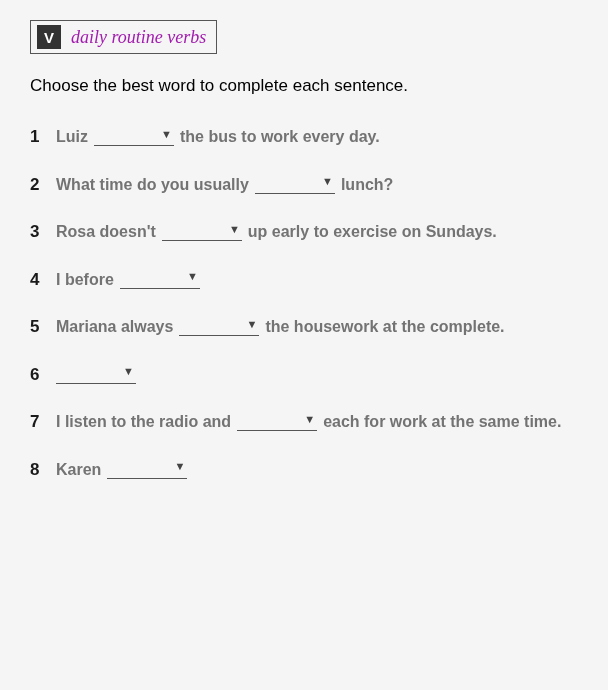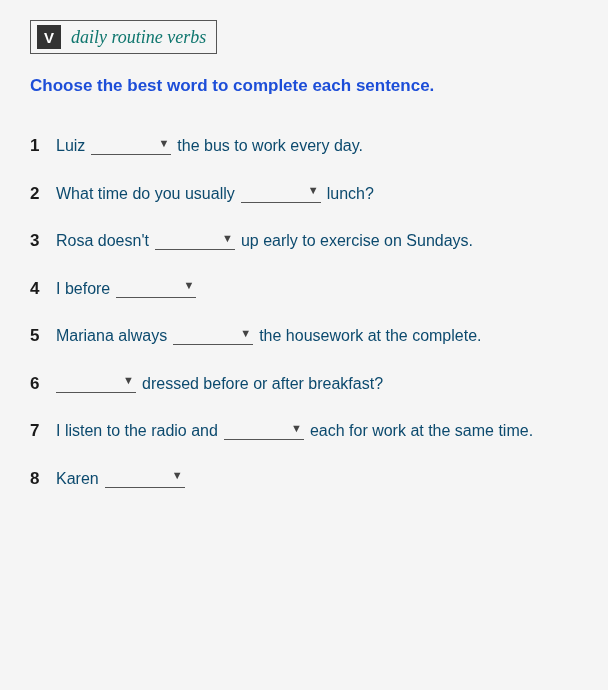--- a/index.html
+++ b/index.html
@@ -37,29 +37,29 @@
       display: flex;
       align-items: center;
       justify-content: center;
       font-family: Arial, sans-serif;
     }
 
     .header-title {
       font-size: 18px;
       font-family: Georgia, serif;
       font-style: italic;
-      color: #0f766e;
+      color: #a21caf;
     }
 
     .instructions {
       font-size: 17px;
-      margin-bottom: 37px;
-      font-family: Arial, sans-serif;
-      color: #1d4ed8;
-      font-weight: bold;
+      margin-bottom: 28px;
+      font-family: Arial, sans-serif;
+      color: #000000;
+      font-weight: normal;
     }
 
     .questions-container {
       display: flex;
       flex-direction: column;
       gap: 22px;
     }
 
     .question-row {
       display: flex;
@@ -72,21 +72,22 @@
     }
 
     .question-number {
       font-weight: bold;
       font-size: 17px;
       min-width: 20px;
       flex-shrink: 0;
     }
 
     .question-text {
-      color: #0c4a6e;
+      color: #737373;
+      font-weight: bold;
     }
 
     .dropdown-container {
       display: inline-flex;
       align-items: center;
       border-bottom: 1.5px solid #555;
       min-width: 80px;
       position: relative;
     }
 
@@ -219,21 +220,20 @@
     <span class="dropdown-container">
       <select class="dropdown-select">
         <option value=""></option>
         <option value="get">get</option>
         <option value="dress">dress</option>
         <option value="put">put</option>
         <option value="wear">wear</option>
       </select>
       <span class="dropdown-arrow">▼</span>
     </span>
-    <span class="question-text text-segment">dressed before or after breakfast?</span>
   </div>
 
   <div class="question-row">
     <span class="question-number">7</span>
     <span class="question-text text-segment">I listen to the radio and</span>
     <span class="dropdown-container">
       <select class="dropdown-select">
         <option value=""></option>
         <option value="get">get</option>
         <option value="become">become</option>

